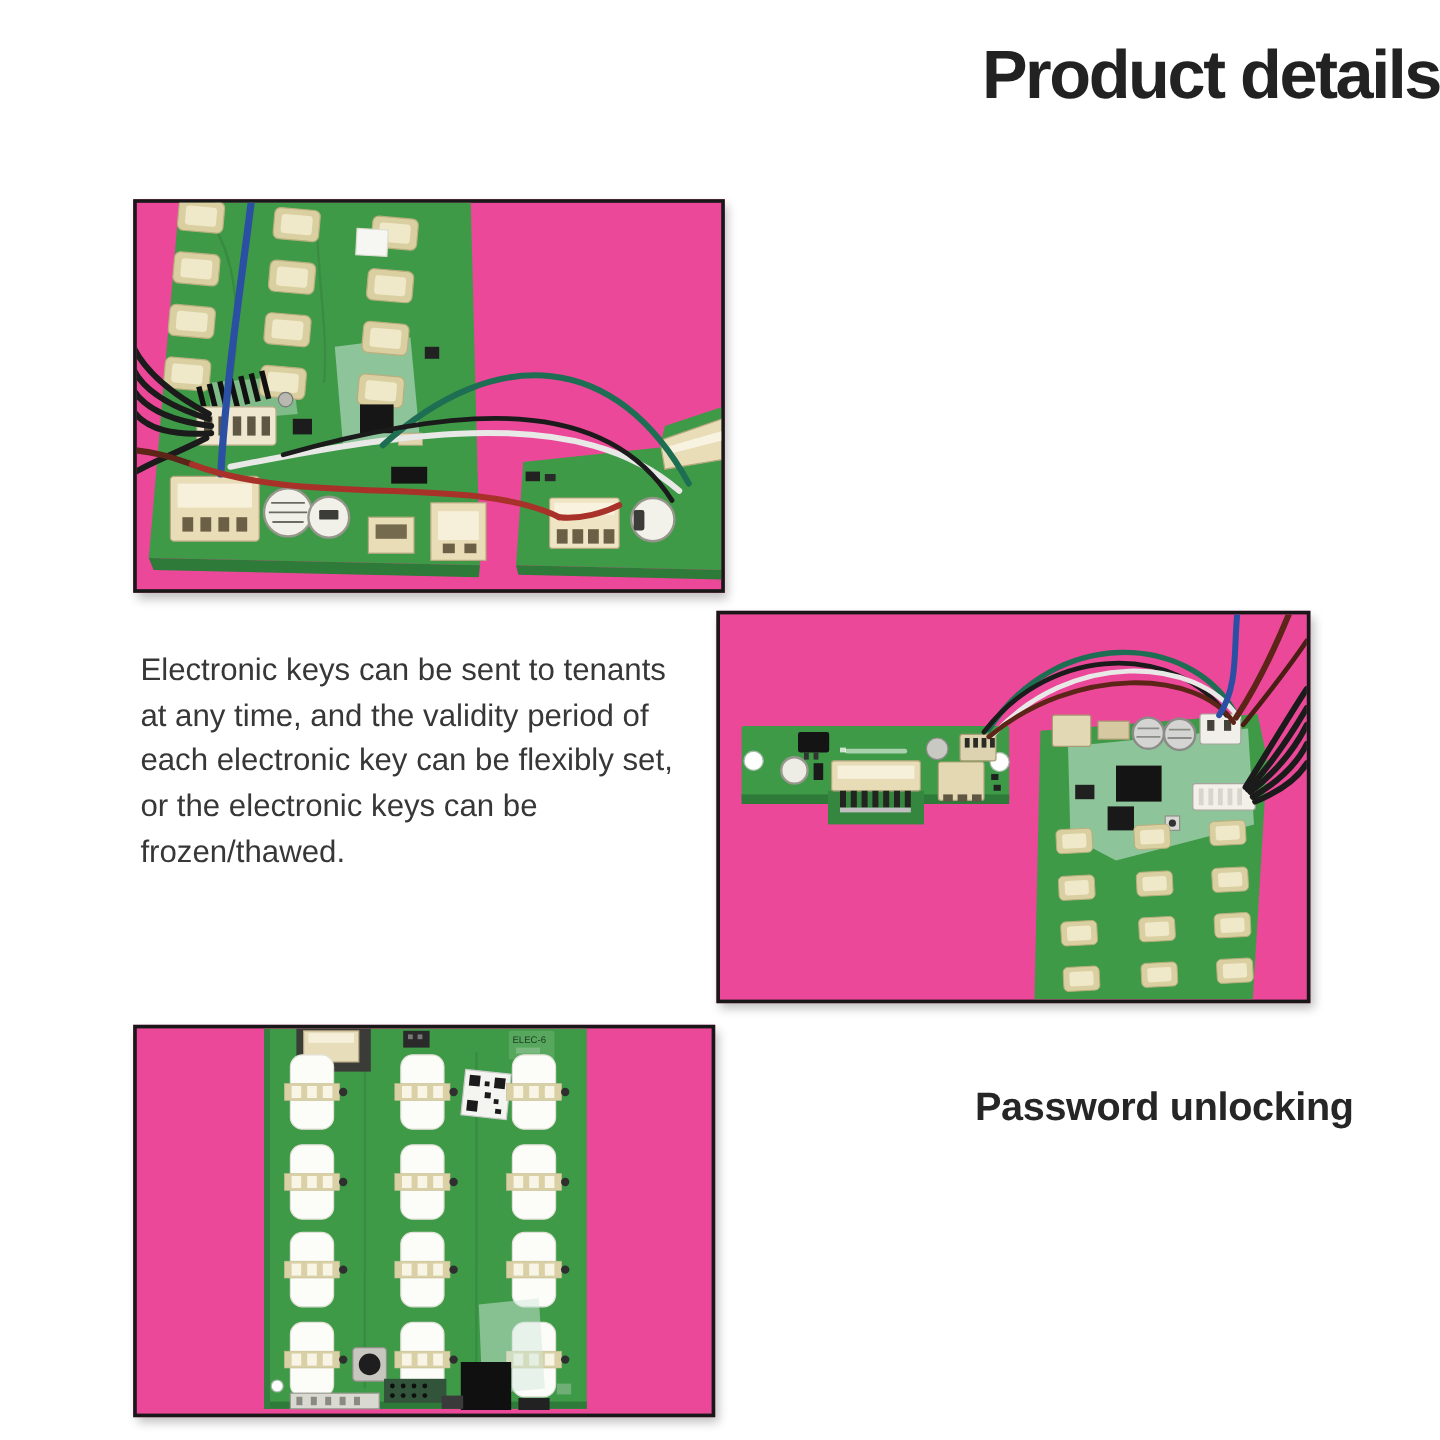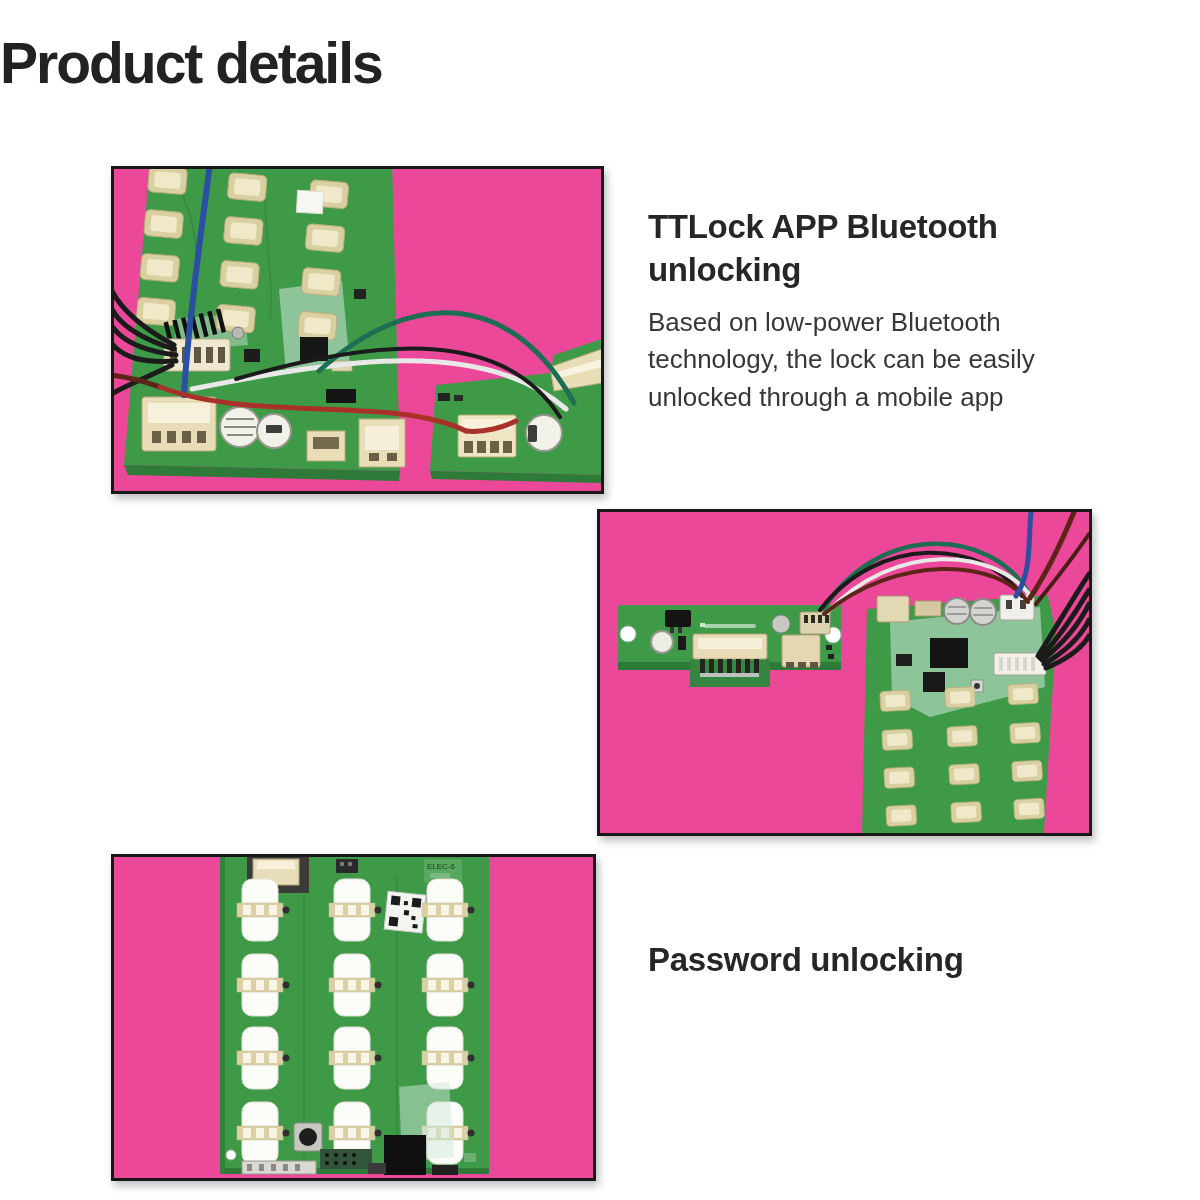--- a/index.html
+++ b/index.html
@@ -1,33 +1,33 @@
 <!DOCTYPE html>
 <html style="--page-bg: #ffffff; --title-text: #222222; --heading-text: #262626; --body-text: #373737; --figure-border: #181818; --pcb-green: #3f9a48; --pcb-green-dark: #2e7a39; --pad-beige: #d9cfa0; --pad-beige-light: #efe8c9; --connector-beige: #e9ddb8; --key-white: #fcfcf9; --wire-blue: #2b4fa3; --wire-red: #a8322a; --wire-green: #1d6e52; --wire-black: #1b1b1b; --wire-white: #e8e8e6; --wire-brown: #5d2418;"><head>
 <meta charset="utf-8">
 <style>
   html,body{margin:0;padding:0;background:#ffffff;}
   .page{position:relative;width:1200px;height:1200px;background:var(--page-bg,#fff);
         font-family:"Liberation Sans",sans-serif;overflow:hidden;margin:0 auto;}
-  .title{position:absolute;top:30px;left:0;width:100%;margin:0;text-align:left;
+  .title{position:absolute;top:30px;left:0;width:100%;margin:0;text-align:right;
          font-size:57px;font-weight:700;letter-spacing:-2px;color:var(--title-text,#222);}
   .fig{position:absolute;margin:0;background:#ec4899;border:3px solid var(--figure-border,#181818);
        box-shadow:3px 5px 8px rgba(0,0,0,.25);}
   .fig svg{display:block;width:100%;height:100%;}
   .fig1{left:111px;top:166px;width:487px;height:322px;}
   .fig2{left:597px;top:509px;width:489px;height:321px;}
   .fig3{left:111px;top:854px;width:479px;height:321px;}
   .text{position:absolute;}
   .text h2{margin:0;font-size:33px;line-height:1.3;font-weight:700;
            color:var(--heading-text,#262626);white-space:pre-line;letter-spacing:-0.3px;}
   .text p{margin:12px 0 0 0;font-size:26px;line-height:1.45;
           color:var(--body-text,#373737);white-space:pre-line;}
   .sec1{left:648px;top:206px;width:480px;}
   .sec2{left:117px;top:528px;width:500px;}
-  .sec3{left:648px;top:939px;width:480px;}
+  .sec3{left:648px;top:901px;width:480px;text-align:right;}
 </style>
 </head>
 <body>
 
 <div class="page">
 
   <h1 class="title">Product details</h1>
 
   <figure class="fig fig1">
     <svg viewBox="0 0 487 322">
@@ -136,27 +136,20 @@
         <path d="M-4,206 C 20,208 34,214 46,218" style="stroke:var(--wire-brown)" stroke-width="5"></path>
         <path d="M46,218 C 140,254 280,226 352,262" style="stroke:var(--wire-red)" stroke-width="5"></path>
         <path d="M352,262 C 370,264 390,258 402,252" style="stroke:var(--wire-red)" stroke-width="5"></path>
         <path d="M78,220 C 230,190 370,168 452,240" style="stroke:var(--wire-white)" stroke-width="5"></path>
         <path d="M205,202 C 300,116 400,124 460,234" style="stroke:var(--wire-green)" stroke-width="5"></path>
         <path d="M122,210 C 270,168 390,160 446,248" style="stroke:var(--wire-black)" stroke-width="4"></path>
       </g>
     </svg>
   </figure>
 
-  <div class="text sec1">
-    <h2>TTLock APP Bluetooth
-unlocking</h2>
-    <p>Based on low-power Bluetooth
-technology, the lock can be easily
-unlocked through a mobile app</p>
-  </div>
 
   <figure class="fig fig2">
     <svg viewBox="0 0 489 321">
       <defs>
         <g id="pad-b">
           <rect width="30" height="20" rx="4" style="fill:var(--pad-beige)" stroke="#b9ae7e" stroke-width="0.8"></rect>
           <rect x="5" y="4" width="20" height="12" rx="2" style="fill:var(--pad-beige-light)"></rect>
         </g>
       </defs>
 
@@ -247,20 +240,25 @@
         <path d="M442,148 C 465,130 480,110 489,92" style="stroke:var(--wire-black)" stroke-width="5"></path>
         <path d="M444,152 C 468,138 482,122 489,108" style="stroke:var(--wire-black)" stroke-width="5"></path>
         <path d="M446,156 C 470,146 483,134 489,124" style="stroke:var(--wire-black)" stroke-width="5"></path>
         <path d="M440,146 C 462,122 476,100 489,78" style="stroke:var(--wire-black)" stroke-width="5"></path>
         <path d="M438,144 C 458,112 472,88 489,62" style="stroke:var(--wire-black)" stroke-width="5"></path>
       </g>
     </svg>
   </figure>
 
   <div class="text sec2">
+    <p>Electronic keys can be sent to tenants
+at any time, and the validity period of
+each electronic key can be flexibly set,
+or the electronic keys can be
+frozen/thawed.</p>
   </div>
 
   <figure class="fig fig3">
     <svg viewBox="0 0 479 321">
       <defs>
         <g id="pad-c">
           <rect width="36" height="62" rx="10" style="fill:var(--key-white)" stroke="#e0e0d6" stroke-width="1"></rect>
           <rect x="-5" y="24" width="46" height="14" fill="#d9d0a5" stroke="#c4bb90" stroke-width="0.5"></rect>
           <rect x="1" y="26" width="8" height="10" fill="#f8f5e6"></rect>
           <rect x="14" y="26" width="8" height="10" fill="#f8f5e6"></rect>

